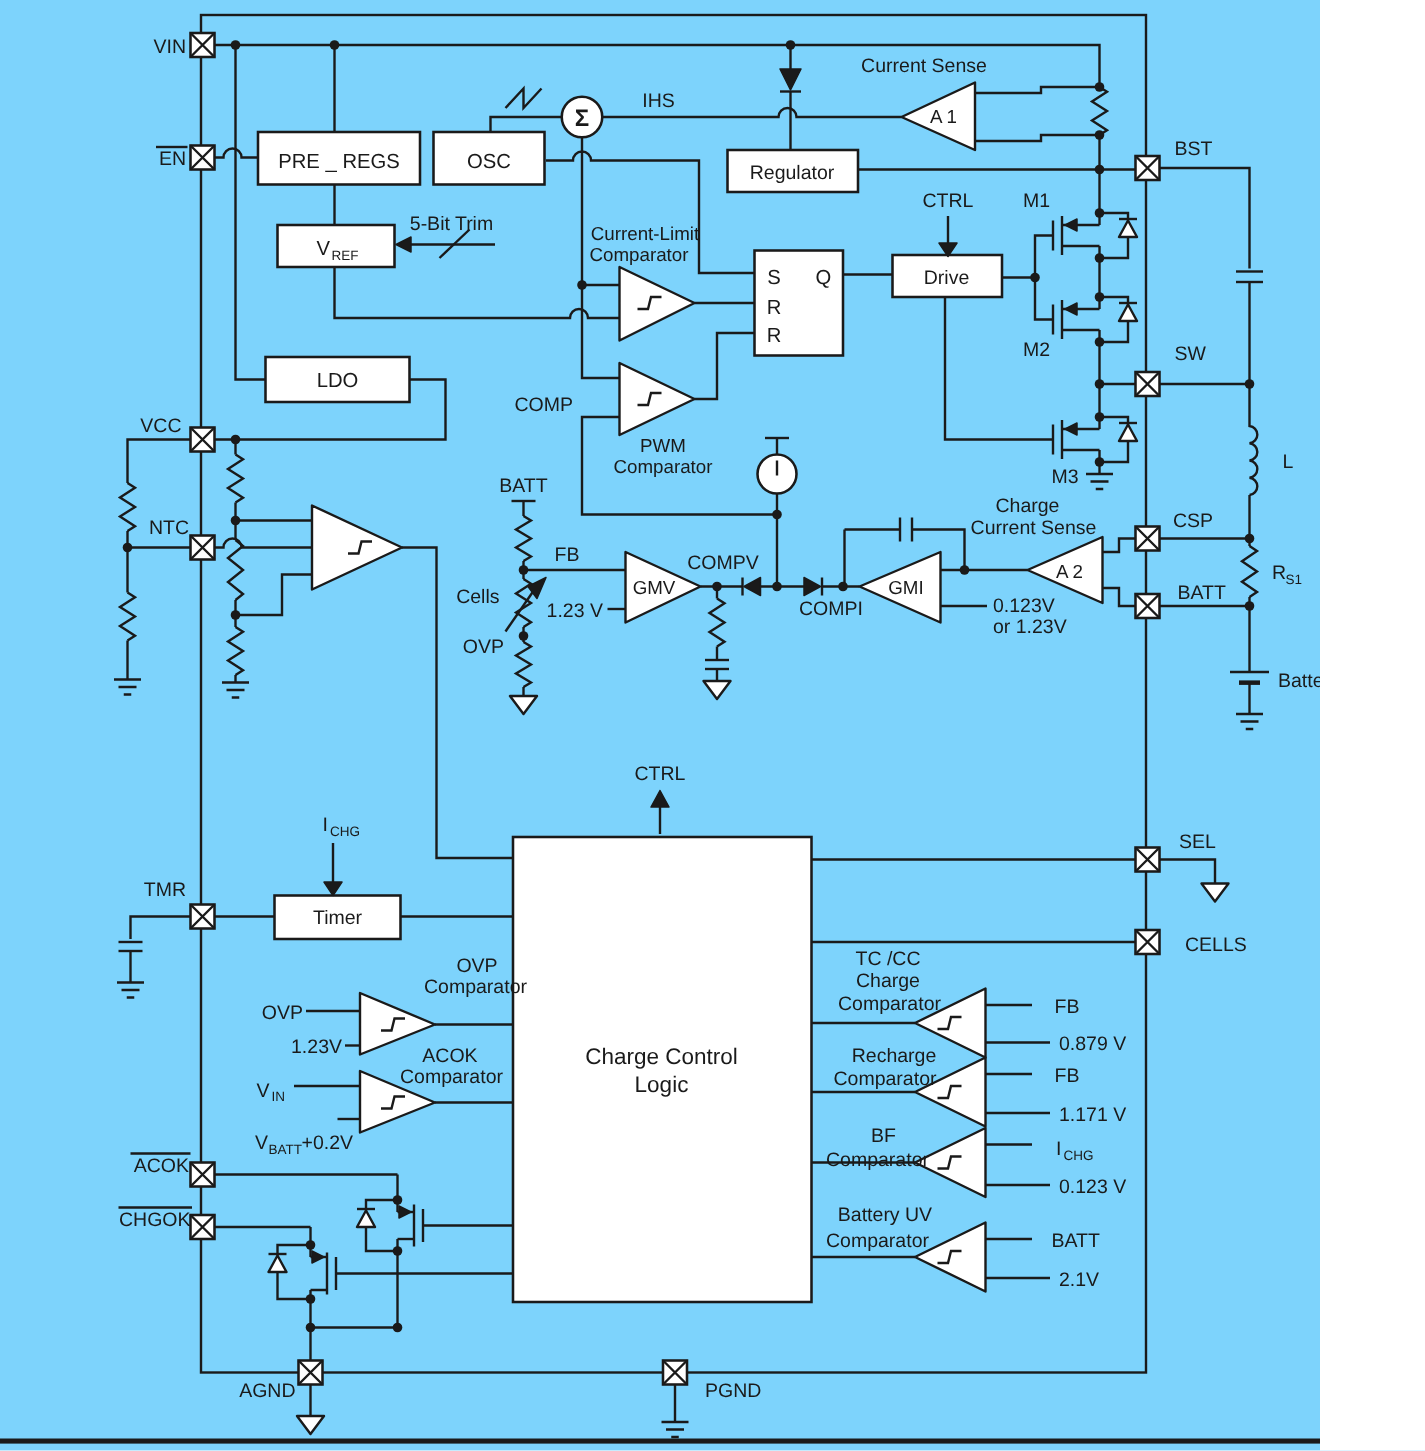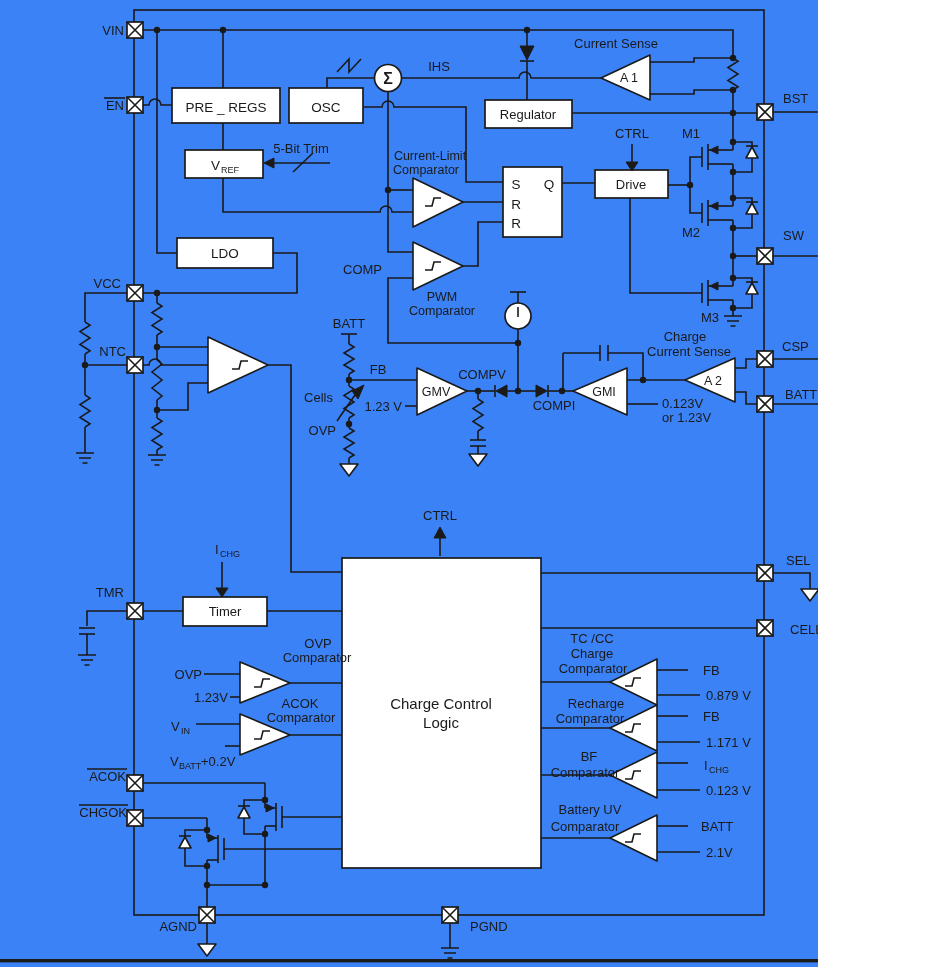--- a/index.html
+++ b/index.html
@@ -1,16 +1,16 @@
 <!DOCTYPE html>
 <html><head>
 <meta charset="utf-8">
 <style>
   html,body{margin:0;padding:0;background:#fff}
-  .stage{position:relative;width:818px;height:967px;background:#3b82f6;overflow:hidden}
+  .stage{position:relative;width:880px;height:967px;background:#7dd3fc;overflow:hidden}
   svg{display:block}
   .w{stroke:#1a1a1a;stroke-width:1.6;fill:none}
   .bx{stroke:#1a1a1a;stroke-width:1.7;fill:#fff}
   .po{stroke:#1a1a1a;stroke-width:1.6;fill:#fff;stroke-linejoin:round}
   .pf{stroke:#1a1a1a;stroke-width:1;fill:#1a1a1a;stroke-linejoin:round}
   .dt{fill:#1a1a1a;stroke:none}
   .t{font-family:"Liberation Sans","DejaVu Sans",sans-serif;font-size:13px;fill:#1a1a1a}
   .t135{font-size:13.5px}
   .t125{font-size:12.5px}
   .t15{font-size:15px}

